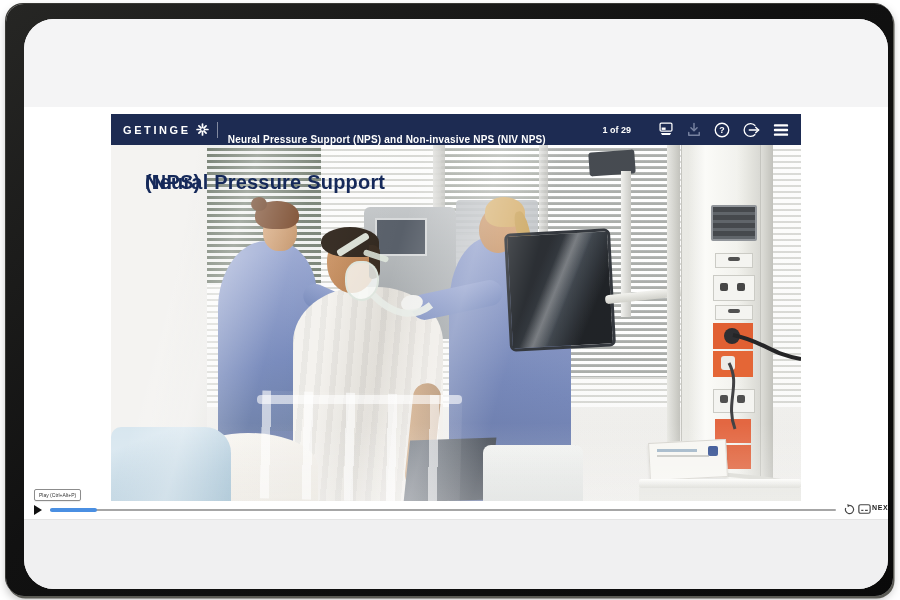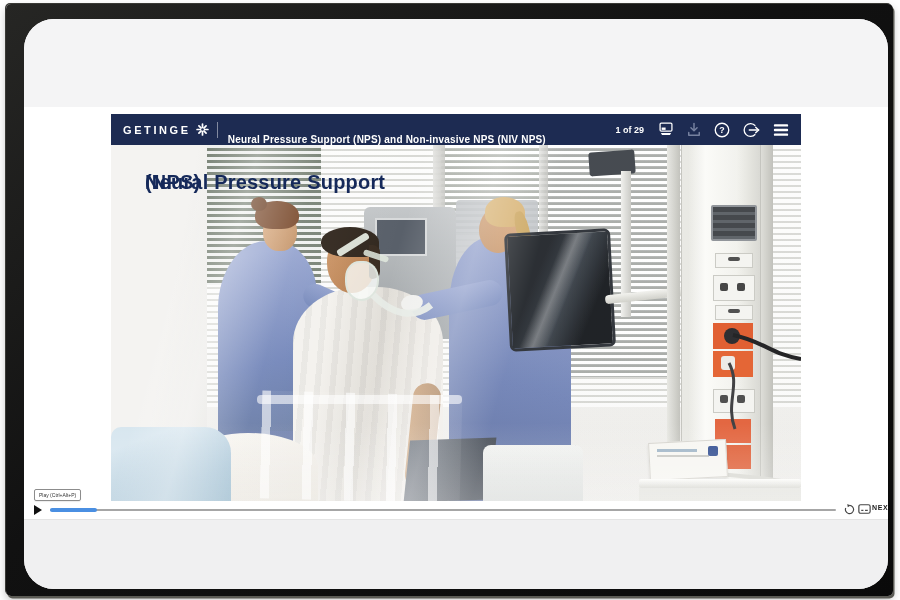--- a/index.html
+++ b/index.html
@@ -1,37 +1,37 @@
 <!DOCTYPE html>
 <html><head>
 <meta charset="utf-8">
 <style>
   html,body{margin:0;padding:0;background:#fff;}
   body{width:900px;height:600px;position:relative;font-family:"Liberation Sans",sans-serif;overflow:hidden;}
   .a{position:absolute;}
 
   
-  .device{left:6px;top:4px;width:887px;height:592px;border-radius:5px;
+  .device{left:6px;top:4px;width:887px;height:592px;border-radius:18px;
     background:linear-gradient(145deg,#262624 0%,#111 45%,#0a0a0a 100%);
     box-shadow:1.5px 2.5px 0 0 #5b5b55, -1px -1px 0 0 #3a3a36, 0 4px 10px rgba(0,0,0,.25);}
   .screen{left:18px;top:15px;width:864px;height:570px;border-radius:30px;background:#fff;overflow:hidden;}
 
   
   .top-strip{left:0;top:0;width:864px;height:88px;background:#f4f4f5;}
   .footer-strip{left:0;top:500px;width:864px;height:70px;background:#f0f0f1;border-top:1px solid #e4e4e4;}
 
   
   .viewer{left:87px;top:95px;width:690px;}
   .vheader{position:relative;width:690px;height:31px;background:#1d2b52;display:flex;align-items:center;padding:0 12px;box-sizing:border-box;color:#fff;}
   .brand{font-weight:bold;font-size:11px;letter-spacing:2.6px;white-space:nowrap;}
   .brand-star{margin-left:5px;display:flex;align-items:center;}
   .vdivider{width:1px;height:16px;background:rgba(255,255,255,.45);margin:0 10px 0 8px;}
   .vtitle{font-size:10px;font-weight:600;letter-spacing:.2px;white-space:nowrap;flex:1;margin-top:20px;}
   .vright{display:flex;align-items:center;gap:13px;}
-  .pagenum{font-size:9px;font-weight:bold;white-space:nowrap;margin-right:1px;}
+  .pagenum{font-size:9px;font-weight:bold;white-space:nowrap;margin-right:14px;}
   .hicon{display:flex;align-items:center;cursor:pointer;}
 
   
   .slide{position:relative;width:690px;height:356px;overflow:hidden;background:linear-gradient(180deg,#f7f7f5,#ecebe8);}
   .slide *{position:absolute;}
   .blinds{left:50px;top:0;width:640px;height:262px;background:repeating-linear-gradient(180deg,#ffffff 0 4px,#cdcec9 4px 6px);opacity:.72;}
   .foliage1{left:95px;top:0;width:115px;height:140px;background:repeating-linear-gradient(180deg,rgba(255,255,255,.85) 0 3px,rgba(118,128,115,.9) 3px 6px),linear-gradient(#8a948a,#abb1a7);}
   .foliage2{left:330px;top:0;width:105px;height:88px;background:repeating-linear-gradient(180deg,rgba(255,255,255,.9) 0 3px,rgba(150,156,148,.65) 3px 6px);}
   .shade-mid{left:430px;top:0;width:130px;height:232px;background:repeating-linear-gradient(180deg,rgba(255,255,255,.85) 0 3px,rgba(146,150,147,.8) 3px 6px);opacity:.85;}
   .wall-left{left:0;top:0;width:96px;height:356px;background:linear-gradient(100deg,#f4f3f1 55%,#e8e7e4);}

